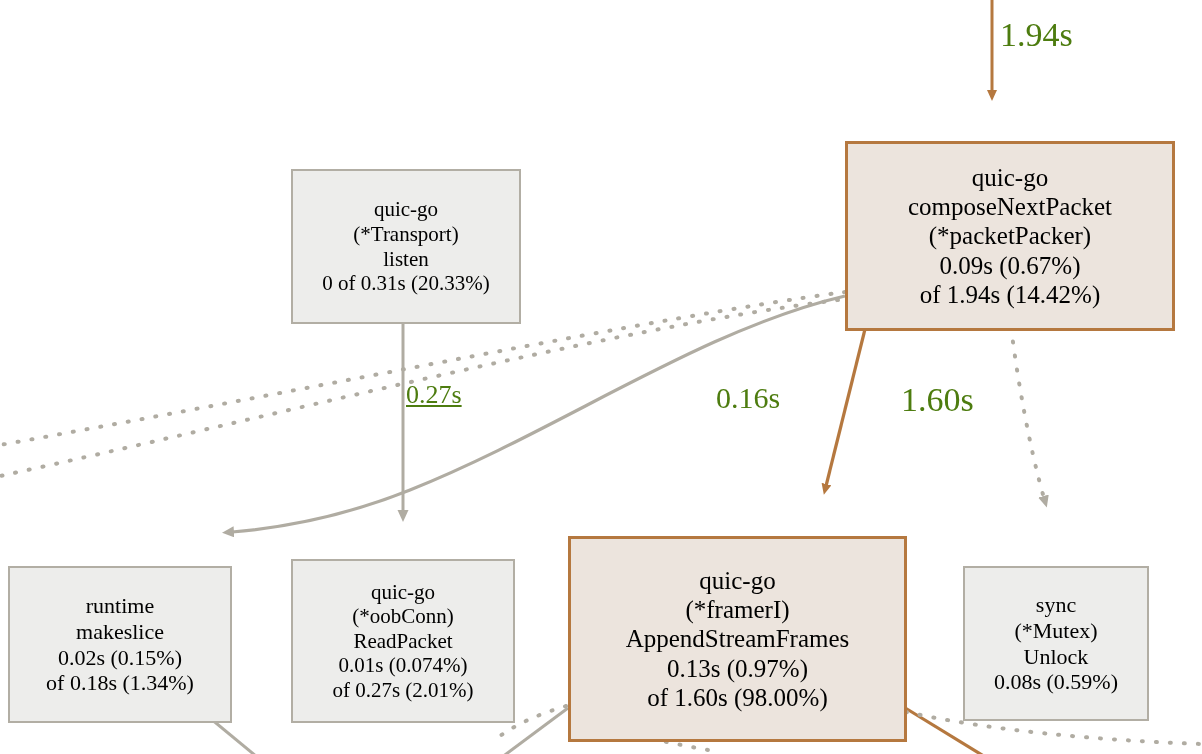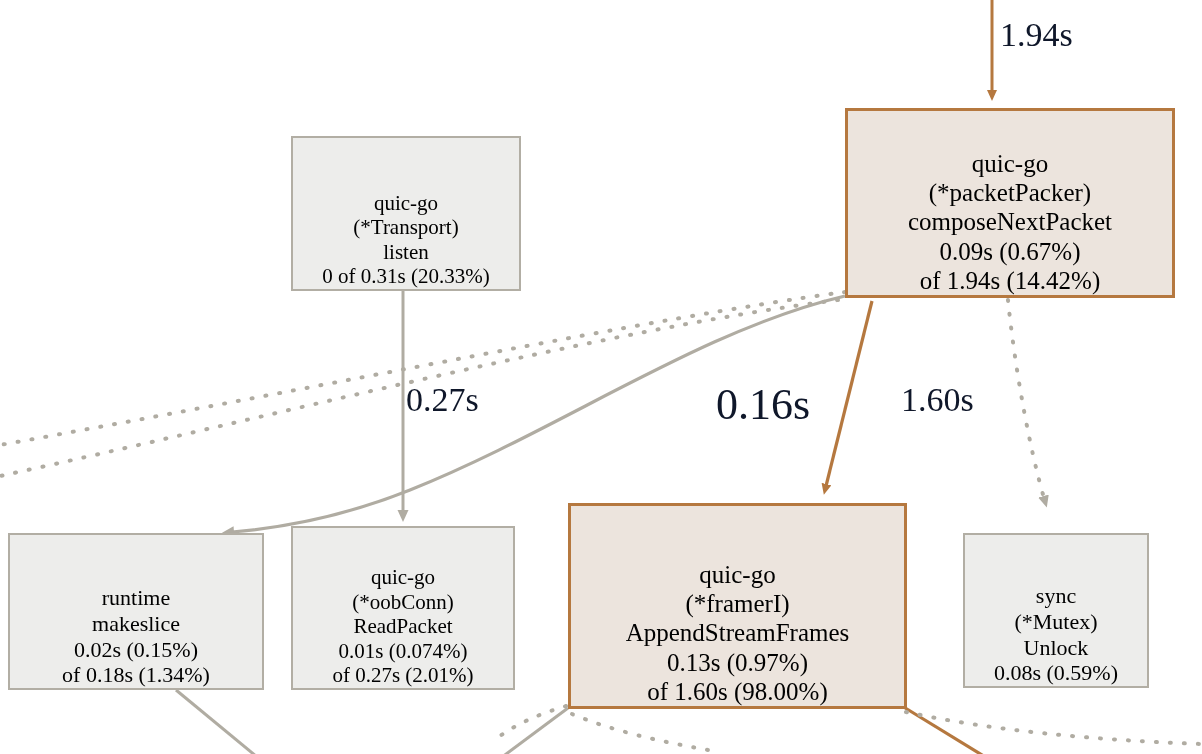--- a/index.html
+++ b/index.html
@@ -22,40 +22,41 @@
     width: 1202px;
     height: 754px;
     pointer-events: none;
   }
   .node {
     position: absolute;
     box-sizing: border-box;
     display: flex;
     flex-direction: column;
     align-items: center;
-    justify-content: flex-end;
+    justify-content: center;
     text-align: center;
     color: #000000;
     line-height: 1.17;
     border-style: solid;
+    margin-top: 33px;
   }
   .node.gray {
     background: #ededeb;
     border-color: #b2aea4;
     border-width: 2px;
   }
   .node.brown {
     background: #ece4dd;
     border-color: #b5783f;
     border-width: 3px;
   }
   .node .ln { display: block; white-space: nowrap; }
   .edge-label {
     position: absolute;
-    color: #0f172a;
+    color: #4d7c0f;
     white-space: nowrap;
     line-height: 1.1;
     text-align: center;
   }
 </style>
 </head>
 <body>
 
 <div id="graph">
 
@@ -111,34 +112,34 @@
     <g>
       <path d="M902,706 L1000,766" stroke="#b5783f" stroke-width="3.2" fill="none"></path>
     </g>
     <g>
       <path d="M906,712 C990,730 1090,740 1202,744" stroke="#b0aca2" stroke-width="4" fill="none" stroke-linecap="round" stroke-dasharray="1,13"></path>
     </g>
   </svg>
 
   <div class="node brown" style="left:845px; top:108px; width:330px; height:190px; font-size:25px;">
     <span class="ln">quic-go</span>
+    <span class="ln">composeNextPacket</span>
     <span class="ln">(*packetPacker)</span>
-    <span class="ln">composeNextPacket</span>
     <span class="ln">0.09s (0.67%)</span>
     <span class="ln">of 1.94s (14.42%)</span>
   </div>
 
   <div class="node gray" style="left:291px; top:136px; width:230px; height:155px; font-size:21px;">
     <span class="ln">quic-go</span>
     <span class="ln">(*Transport)</span>
     <span class="ln">listen</span>
     <span class="ln">0 of 0.31s (20.33%)</span>
   </div>
 
-  <div class="node gray" style="left:8px; top:533px; width:256px; height:157px; font-size:22px;">
+  <div class="node gray" style="left:8px; top:533px; width:224px; height:157px; font-size:22px;">
     <span class="ln">runtime</span>
     <span class="ln">makeslice</span>
     <span class="ln">0.02s (0.15%)</span>
     <span class="ln">of 0.18s (1.34%)</span>
   </div>
 
   <div class="node gray" style="left:291px; top:526px; width:224px; height:164px; font-size:21px;">
     <span class="ln">quic-go</span>
     <span class="ln">(*oobConn)</span>
     <span class="ln">ReadPacket</span>
@@ -156,22 +157,22 @@
 
   <div class="node gray" style="left:963px; top:533px; width:186px; height:155px; font-size:22px;">
     <span class="ln">sync</span>
     <span class="ln">(*Mutex)</span>
     <span class="ln">Unlock</span>
     <span class="ln">0.08s (0.59%)</span>
   </div>
 
   <div class="edge-label" style="left:1000px; top:16px; font-size:34px;">1.94s</div>
 
-  <div class="edge-label" style="left:406px; top:381px; font-size:34px;">0.27s</div>
+  <div class="edge-label" style="left:406px; top:381px; font-size:26px;text-decoration:underline;">0.27s</div>
 
-  <div class="edge-label" style="left:716px; top:381px; font-size:44px;">0.16s</div>
+  <div class="edge-label" style="left:716px; top:381px; font-size:30px;">0.16s</div>
 
   <div class="edge-label" style="left:901px; top:381px; font-size:34px;">1.60s</div>
 
   <div class="edge-label" style="left:1051px; top:359px; font-size:34px;">
   </div>
 
 </div>
 
 </body></html>

